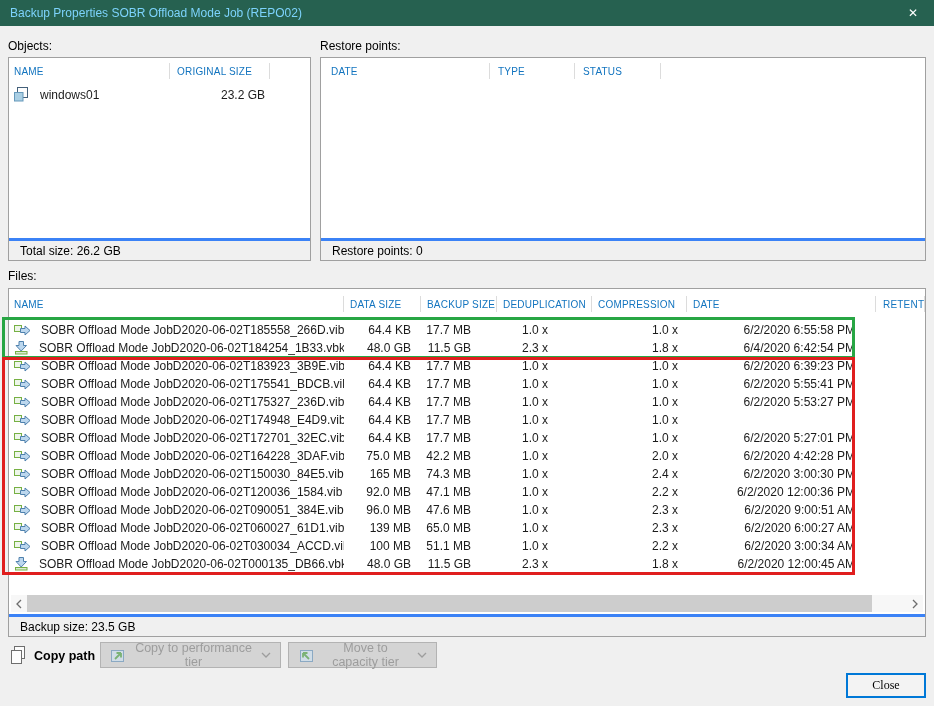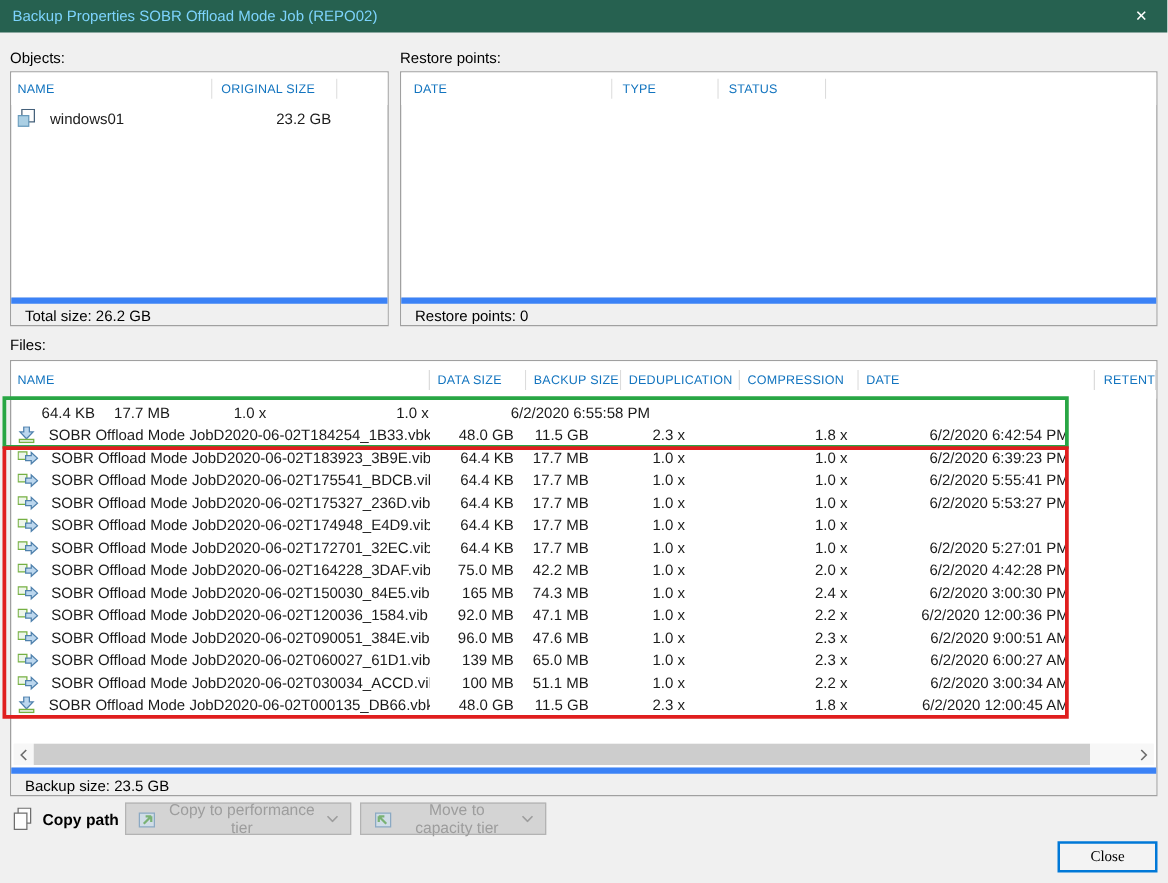--- a/index.html
+++ b/index.html
@@ -75,21 +75,21 @@
   .frow .c-dd { padding-right:44px; }
   .frow .c-cp { padding-right:9px;  }
   .frow .c-dt { padding-right:21px; }
   .c-name, .oc-bname { display:flex; align-items:center; }
   .c-name svg, .oc-bname svg { margin-right:10px; flex:0 0 auto; }
   .oc-bname { width:161px; padding-left:5px; }
   .oc-bsize { width:100px; padding-right:5px; text-align:right; }
 
   .tfoot {
     position:absolute; left:0; right:0; bottom:0; height:22px;
-    background:#f0f0f0; border-top:5px solid #3b82f6;
+    background:#f0f0f0; border-top:3px solid #3b82f6;
     line-height:21px; padding-left:11px; color:#000;
   }
 
   
   .hl { position:absolute; pointer-events:none; }
   #green-box { left:2px; top:317px; width:853px; height:42px;
                border:3px solid var(--c-green,#28A644); }
   #red-box   { left:2px; top:357px; width:853px; height:218px;
                border:3px solid var(--c-red,#E01E1E); }
 
@@ -177,39 +177,46 @@
     <span class="hcell c-name">NAME</span>
     <span class="hcell c-ds">DATA SIZE</span>
     <span class="hcell c-bs">BACKUP SIZE</span>
     <span class="hcell c-dd">DEDUPLICATION</span>
     <span class="hcell c-cp">COMPRESSION</span>
     <span class="hcell c-dt">DATE</span>
     <span class="hcell c-rt">RETENT</span>
   </div>
   <div class="tbody" id="files-body">
       <div class="frow">
+        <span class="cell c-name">
+          <svg width="17" height="13" viewBox="0 0 17 13">
+            <rect x="0.5" y="1.5" width="7" height="6" fill="#eef6ea" stroke="#76b043"></rect>
+            <path d="M6.5 4.5 h4.5 V2 L16 6.5 L11 11 V8.5 H6.5 Z" fill="#bcd7ee" stroke="#4f81ad"></path>
+          </svg>
+          <span>SOBR Offload Mode JobD2020-06-02T185558_266D.vib</span>
+        </span>
         <span class="cell num c-ds">64.4 KB</span>
         <span class="cell num c-bs">17.7 MB</span>
         <span class="cell num c-dd">1.0 x</span>
         <span class="cell num c-cp">1.0 x</span>
         <span class="cell num c-dt">6/2/2020 6:55:58 PM</span>
       </div>
       <div class="frow">
         <span class="cell c-name">
           <svg width="15" height="14" viewBox="0 0 15 14">
             <path d="M5 .5 h4.5 V4.5 h3 L7.2 10 L2 4.5 h3 Z" fill="#bcd7ee" stroke="#4f81ad"></path>
             <rect x="1.5" y="10.5" width="11.5" height="2.5" fill="#d9ead3" stroke="#76b043"></rect>
           </svg>
           <span>SOBR Offload Mode JobD2020-06-02T184254_1B33.vbk</span>
         </span>
         <span class="cell num c-ds">48.0 GB</span>
         <span class="cell num c-bs">11.5 GB</span>
         <span class="cell num c-dd">2.3 x</span>
         <span class="cell num c-cp">1.8 x</span>
-        <span class="cell num c-dt">6/2/2020 6:42:54 PM</span>
+        <span class="cell num c-dt">6/4/2020 6:42:54 PM</span>
       </div>
       <div class="frow">
         <span class="cell c-name">
           <svg width="17" height="13" viewBox="0 0 17 13">
             <rect x="0.5" y="1.5" width="7" height="6" fill="#eef6ea" stroke="#76b043"></rect>
             <path d="M6.5 4.5 h4.5 V2 L16 6.5 L11 11 V8.5 H6.5 Z" fill="#bcd7ee" stroke="#4f81ad"></path>
           </svg>
           <span>SOBR Offload Mode JobD2020-06-02T183923_3B9E.vib</span>
         </span>
         <span class="cell num c-ds">64.4 KB</span>

